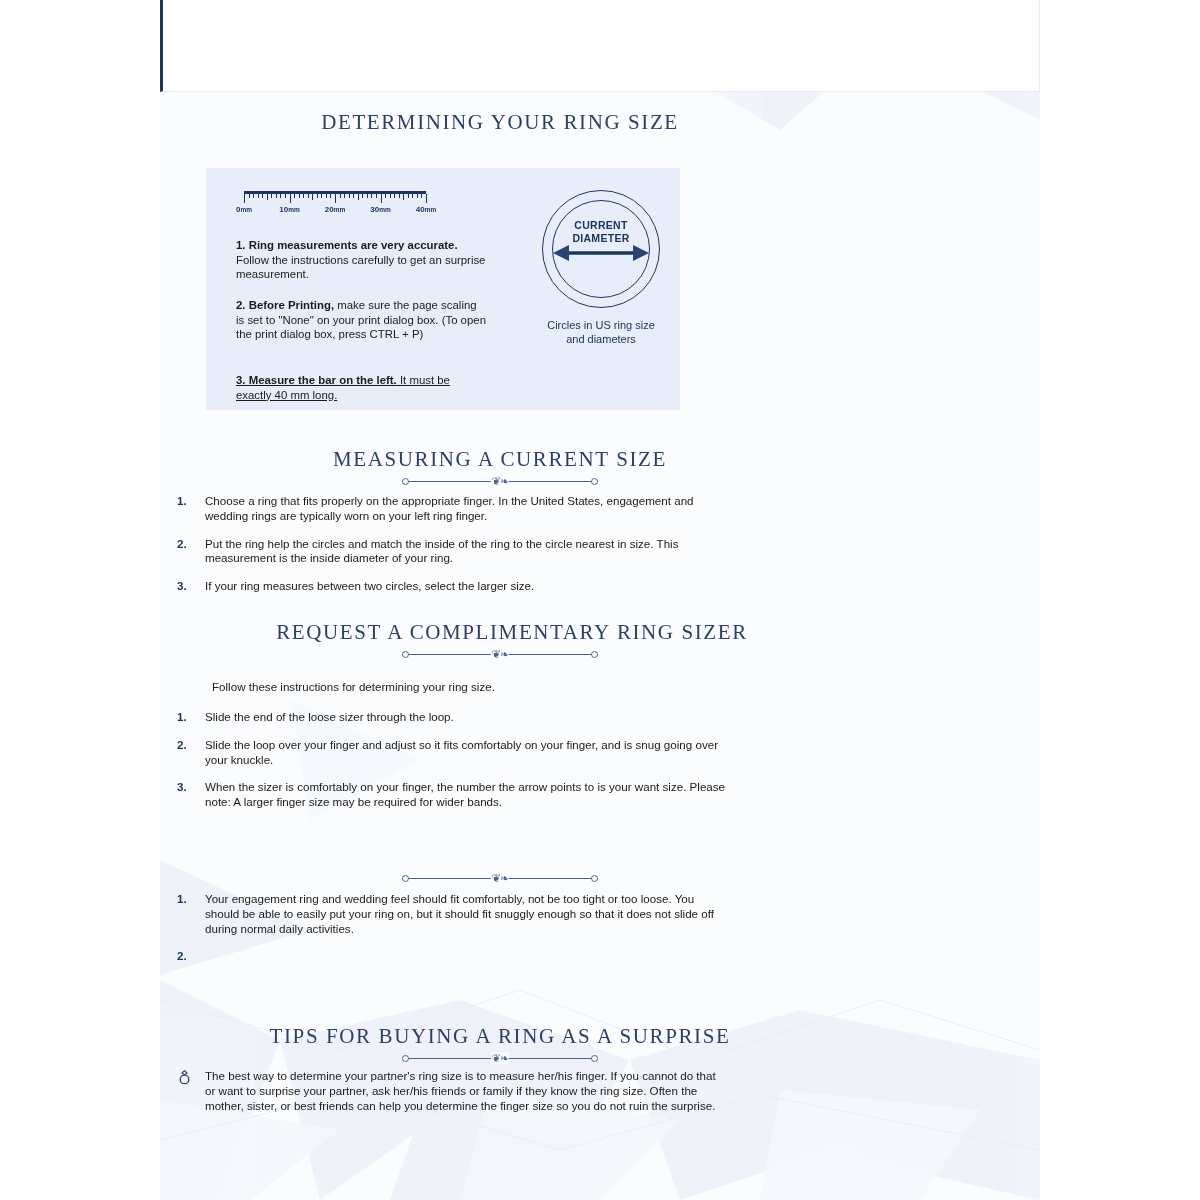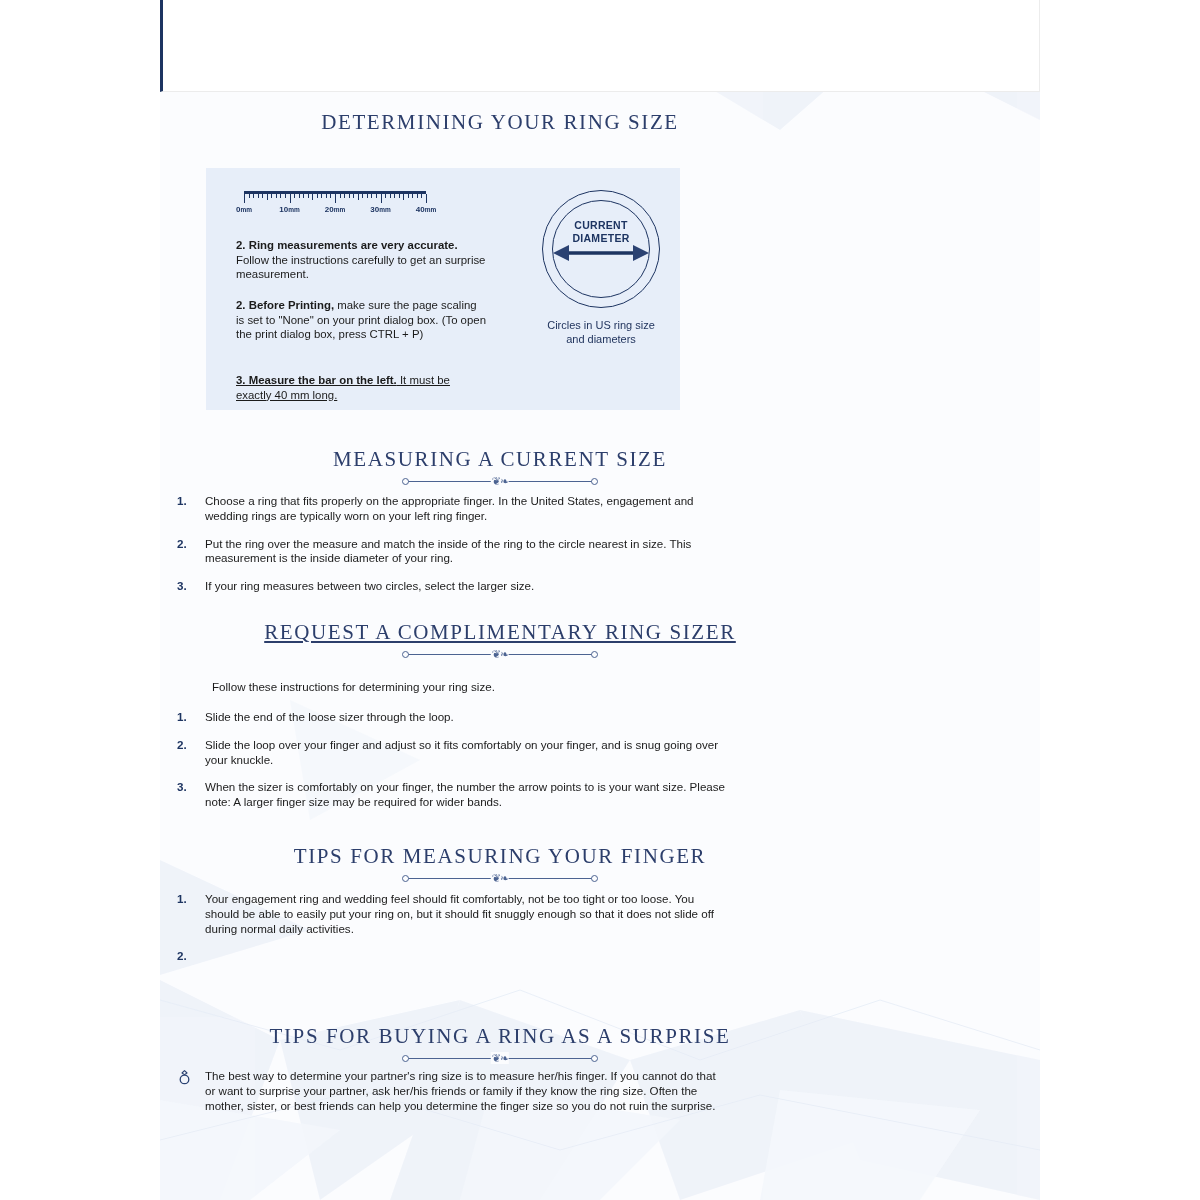--- a/index.html
+++ b/index.html
@@ -336,21 +336,21 @@
         <div class="lbls" id="ruler-labels">
             <div class="lbl" style="left: 8px;">0<span class="u">mm</span></div>
             <div class="lbl" style="left: 53.5px;">10<span class="u">mm</span></div>
             <div class="lbl" style="left: 99px;">20<span class="u">mm</span></div>
             <div class="lbl" style="left: 144.5px;">30<span class="u">mm</span></div>
             <div class="lbl" style="left: 190px;">40<span class="u">mm</span></div>
           </div>
       </div>
 
       <div class="instr-block" style="top:70px;">
-        <b>2. Ring measurements are very accurate.</b><span> Follow the instructions carefully to get an surprise measurement.</span>
+        <b>1. Ring measurements are very accurate.</b><span> Follow the instructions carefully to get an surprise measurement.</span>
       </div>
 
       <div class="instr-block" style="top:130px;">
         <b>2. Before Printing,</b><span> make sure the page scaling is set to "None" on your print dialog box. (To open the print dialog box, press CTRL + P)</span>
       </div>
 
       <div class="instr-block" style="top:205px;text-decoration:underline;">
         <b>3. Measure the bar on the left.</b><span> It must be exactly 40 mm long.</span>
       </div>
 
@@ -383,29 +383,29 @@
       <div class="orn">❦❧</div>
     </div>
 
     <div class="olist" style="top:402px;">
       <div class="oitem">
         <span class="num">1.</span>
         <span>Choose a ring that fits properly on the appropriate finger. In the United States, engagement and wedding rings are typically worn on your left ring finger.</span>
       </div>
       <div class="oitem">
         <span class="num">2.</span>
-        <span>Put the ring over the measure and match the inside of the ring to the circle nearest in size. This measurement is the inside diameter of your ring.</span>
+        <span>Put the ring help the circles and match the inside of the ring to the circle nearest in size. This measurement is the inside diameter of your ring.</span>
       </div>
       <div class="oitem">
         <span class="num">3.</span>
         <span>If your ring measures between two circles, select the larger size.</span>
       </div>
     </div>
 
-    <div class="sec-title" style="position:absolute; left:0; top:528px; width:680px;text-decoration:underline;">REQUEST A COMPLIMENTARY RING SIZER</div>
+    <div class="sec-title" style="position:absolute; left:12px; top:528px; width:680px;">REQUEST A COMPLIMENTARY RING SIZER</div>
     <div class="divider" style="position:absolute; left:240px; top:553px;">
       <div class="bar"></div>
       <div class="endpt l"></div>
       <div class="endpt r"></div>
       <div class="orn">❦❧</div>
     </div>
 
     <div class="lead-line" style="top:588px;">Follow these instructions for determining your ring size.</div>
 
     <div class="olist" style="top:618px;">
@@ -416,21 +416,20 @@
       <div class="oitem">
         <span class="num">2.</span>
         <span>Slide the loop over your finger and adjust so it fits comfortably on your finger, and is snug going over your knuckle.</span>
       </div>
       <div class="oitem">
         <span class="num">3.</span>
         <span>When the sizer is comfortably on your finger, the number the arrow points to is your want size. Please note: A larger finger size may be required for wider bands.</span>
       </div>
     </div>
 
-    <div class="sec-title" style="position:absolute; left:0; top:752px; width:680px;">TIPS FOR MEASURING YOUR FINGER</div>
     <div class="divider" style="position:absolute; left:240px; top:777px;">
       <div class="bar"></div>
       <div class="endpt l"></div>
       <div class="endpt r"></div>
       <div class="orn">❦❧</div>
     </div>
 
     <div class="olist" style="top:800px;">
       <div class="oitem">
         <span class="num">1.</span>

